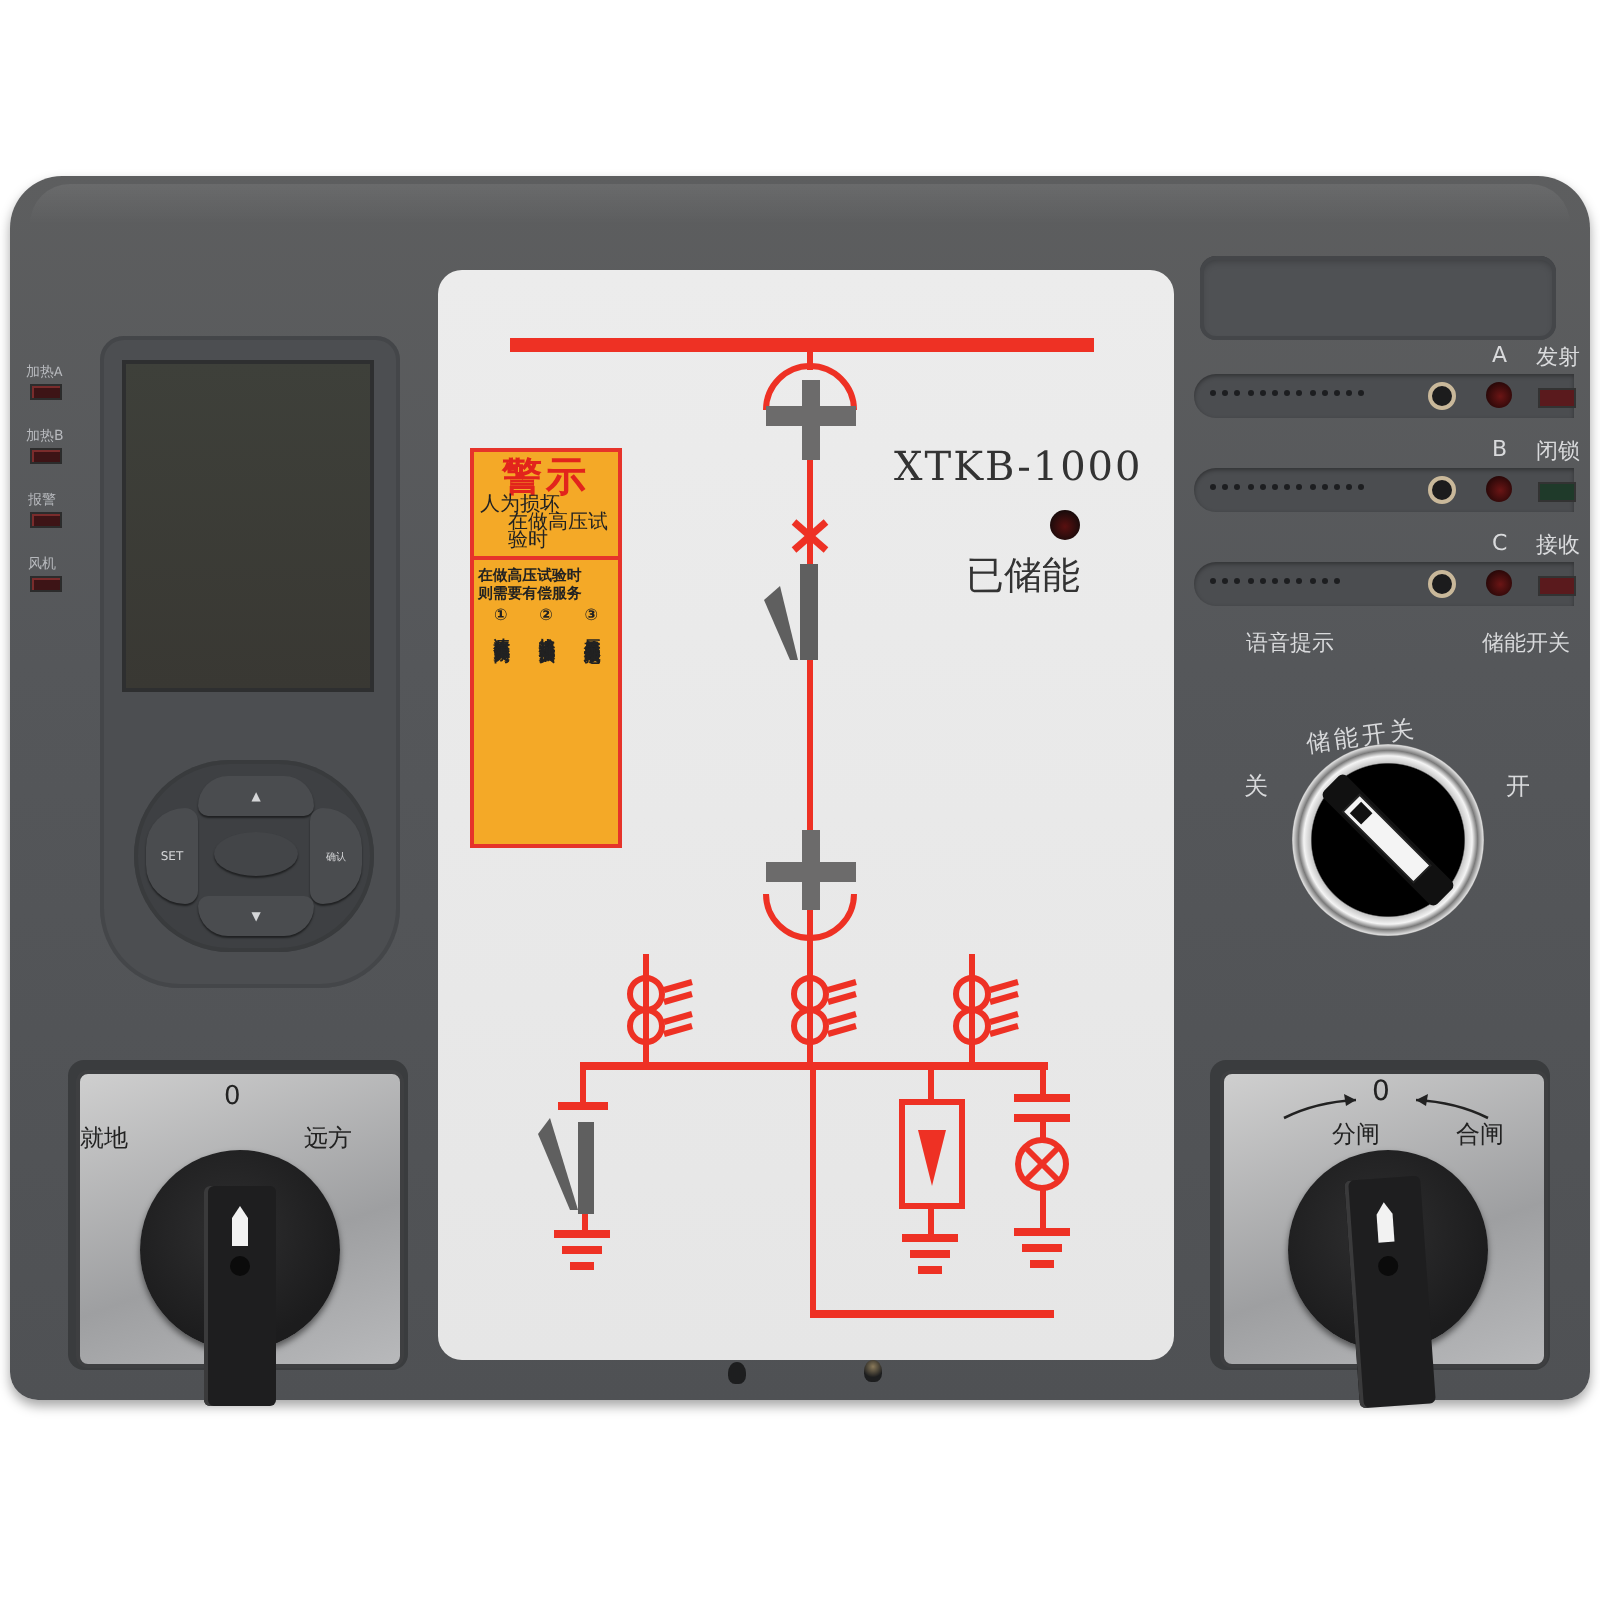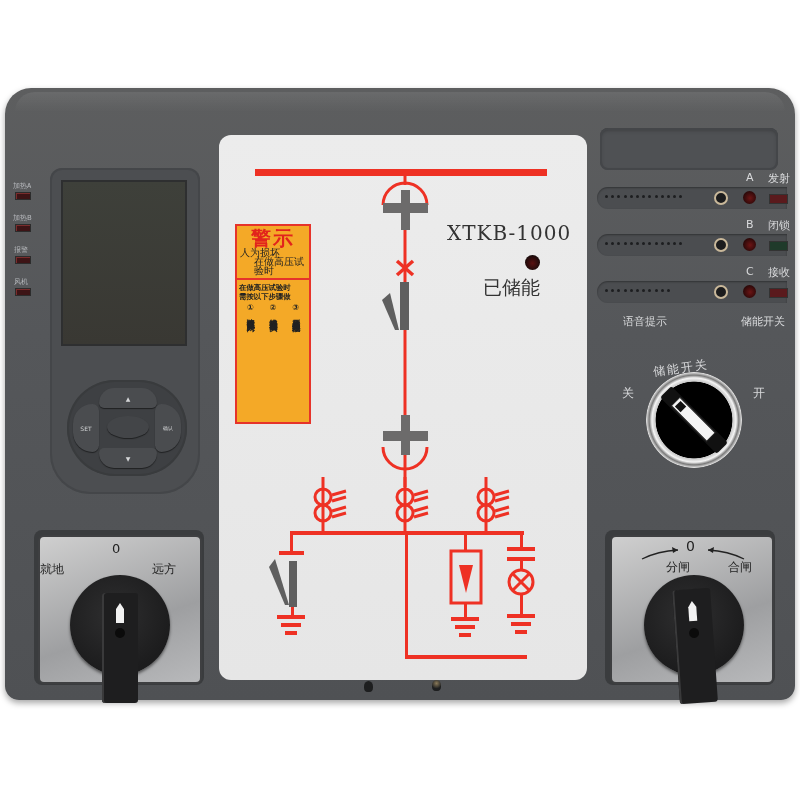--- a/index.html
+++ b/index.html
@@ -171,21 +171,21 @@
     </svg>
 
     <div class="warning">
       <div class="warn-title">警示</div>
       <div class="warn-sub">
         <div>人为损坏</div>
         <div style="padding-left:14px;">在做高压试验时</div>
       </div>
       <div class="warn-body">
         <div>在做高压试验时</div>
-        <div>需按以下步骤做</div>
+        <div>则需要有偿服务</div>
         <div class="warn-cols">
           <div class="warn-col">①请将仪器电源开关关闭！</div>
           <div class="warn-col">②拔掉温湿度传感器插头！</div>
           <div class="warn-col">③高压传感器二次必须接地！</div>
         </div>
       </div>
     </div>
 
     <div class="model">XTKB-1000</div>
     <div class="stored-led"></div>

